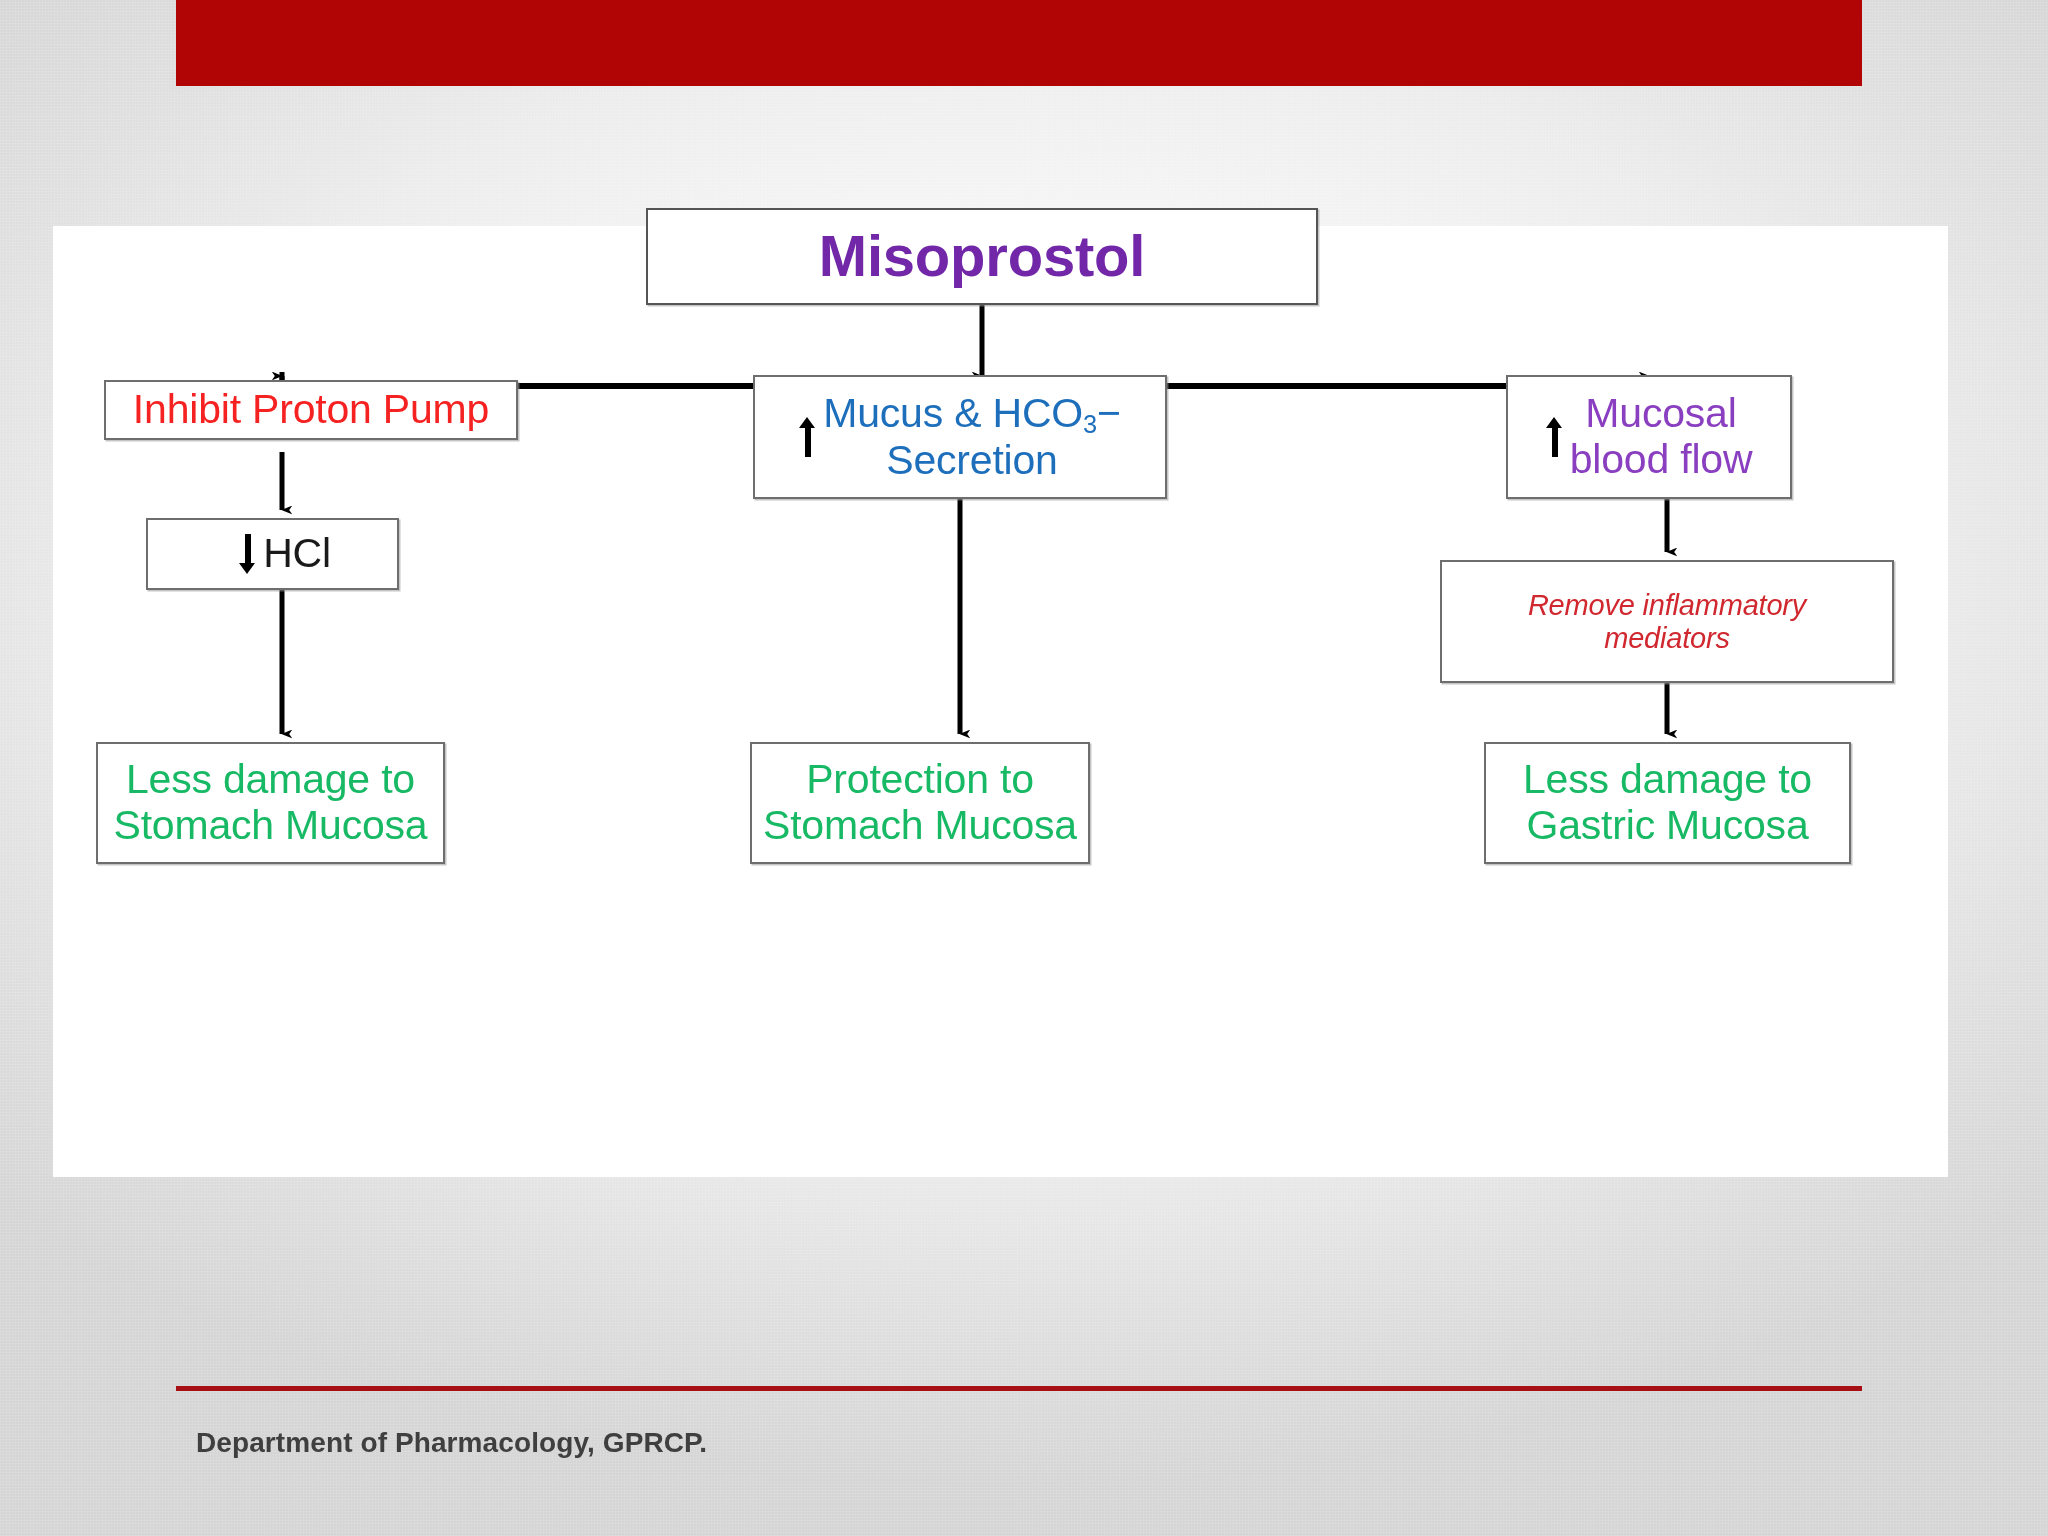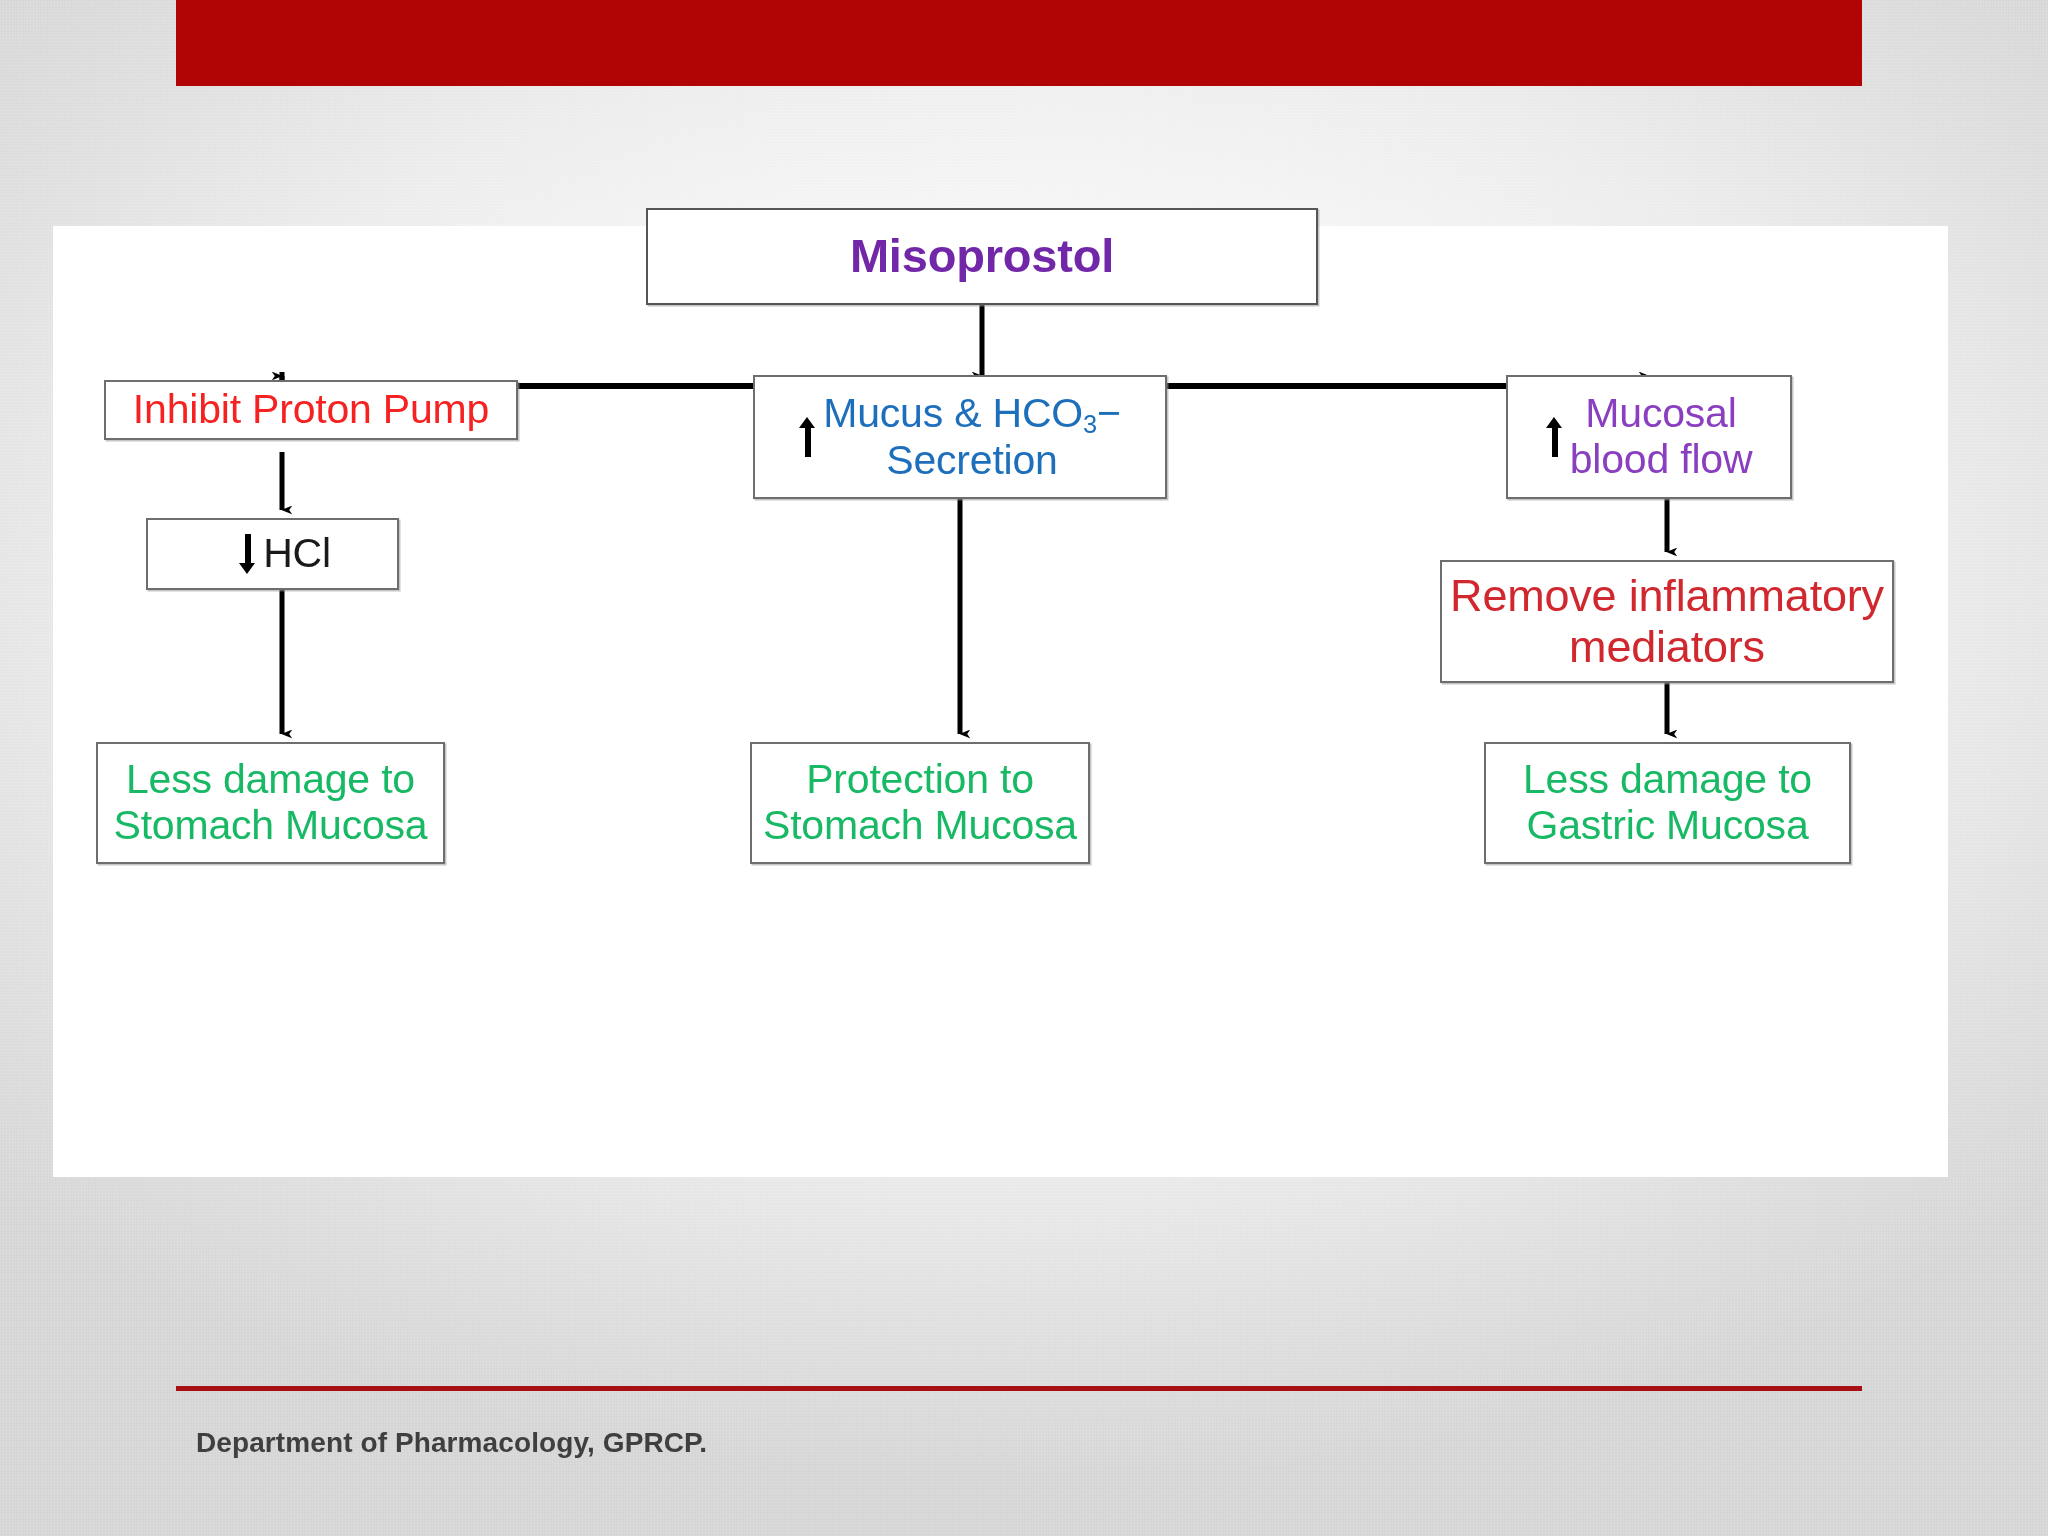--- a/index.html
+++ b/index.html
@@ -77,21 +77,21 @@
   
   #node-root {
     left: 593px;
     top: -18px;
     width: 672px;
     height: 97px;
     border-color: #555555;
   }
   #node-root .node-text {
     color: #7127A8;
-    font-size: 47px;
+    font-size: 58px;
     font-weight: bold;
   }
 
   
   #node-inhibit-proton-pump {
     left: 22px;
     top: 154px;
     width: 414px;
     height: 60px;
     margin-left: 29px;
@@ -137,21 +137,22 @@
   }
 
   #node-remove-mediators {
     left: 1387px;
     top: 334px;
     width: 454px;
     height: 123px;
   }
   #node-remove-mediators .node-text {
     color: #D0282E;
-    font-size: 45px;
+    font-size: 29px;
+    font-style: italic;
   }
 
   
   .node-outcome .node-text {
     color: #17B964;
     font-size: 41px;
   }
   #node-less-damage-stomach {
     left: 43px;
     top: 516px;

